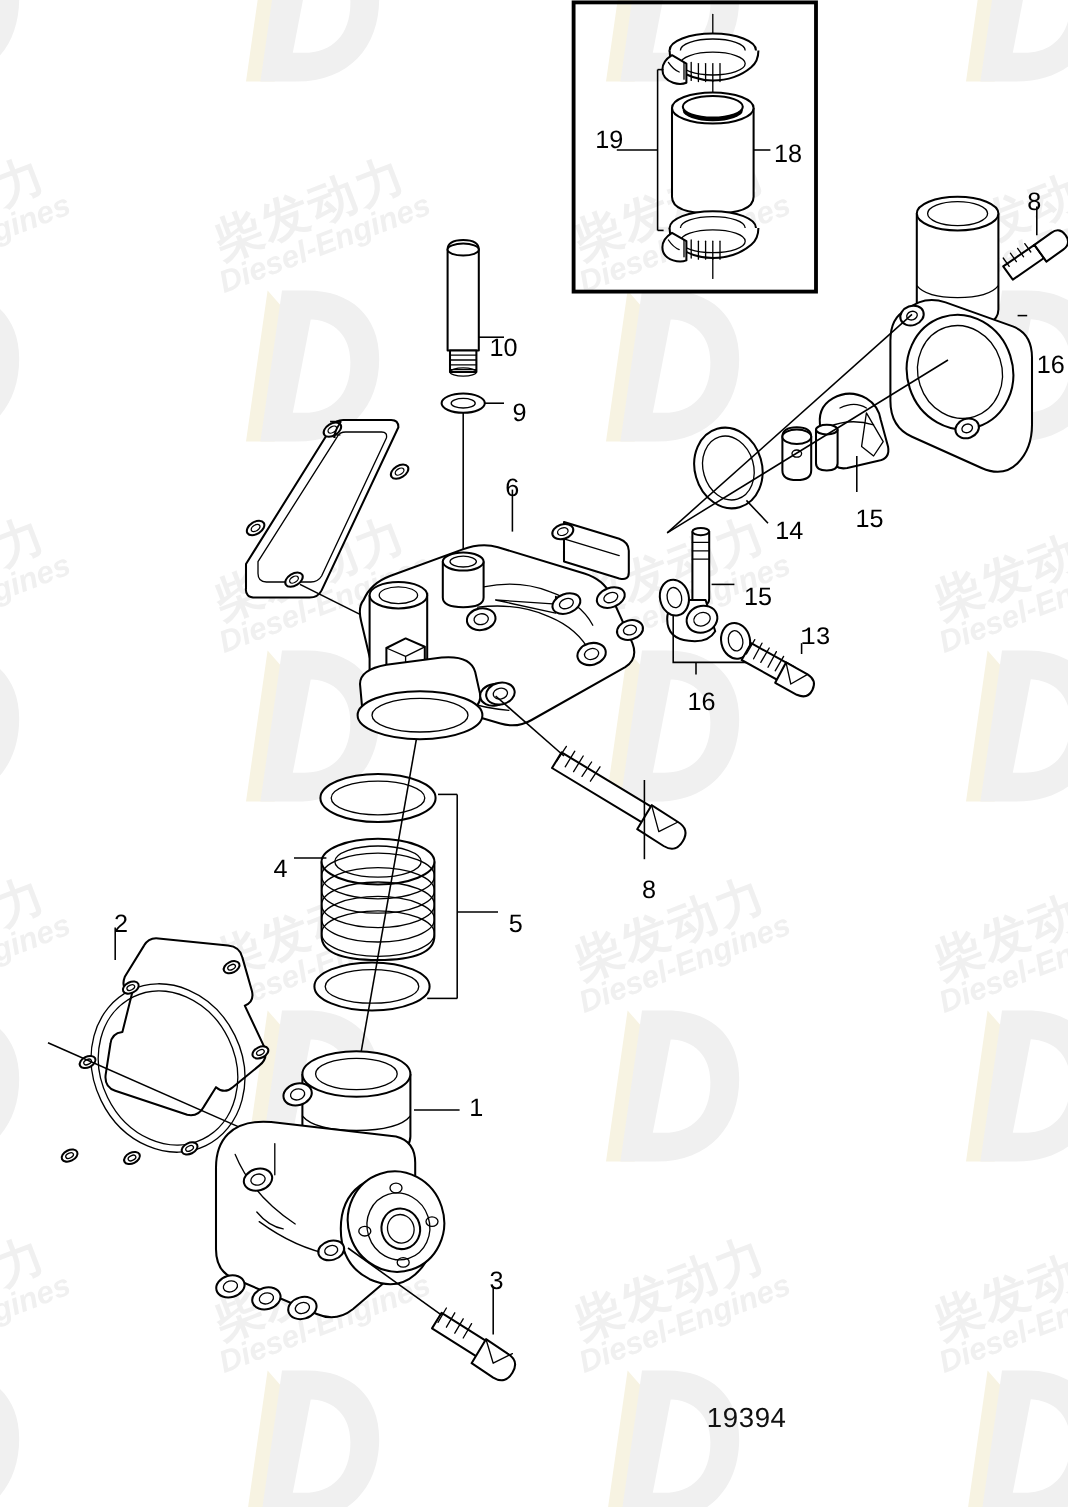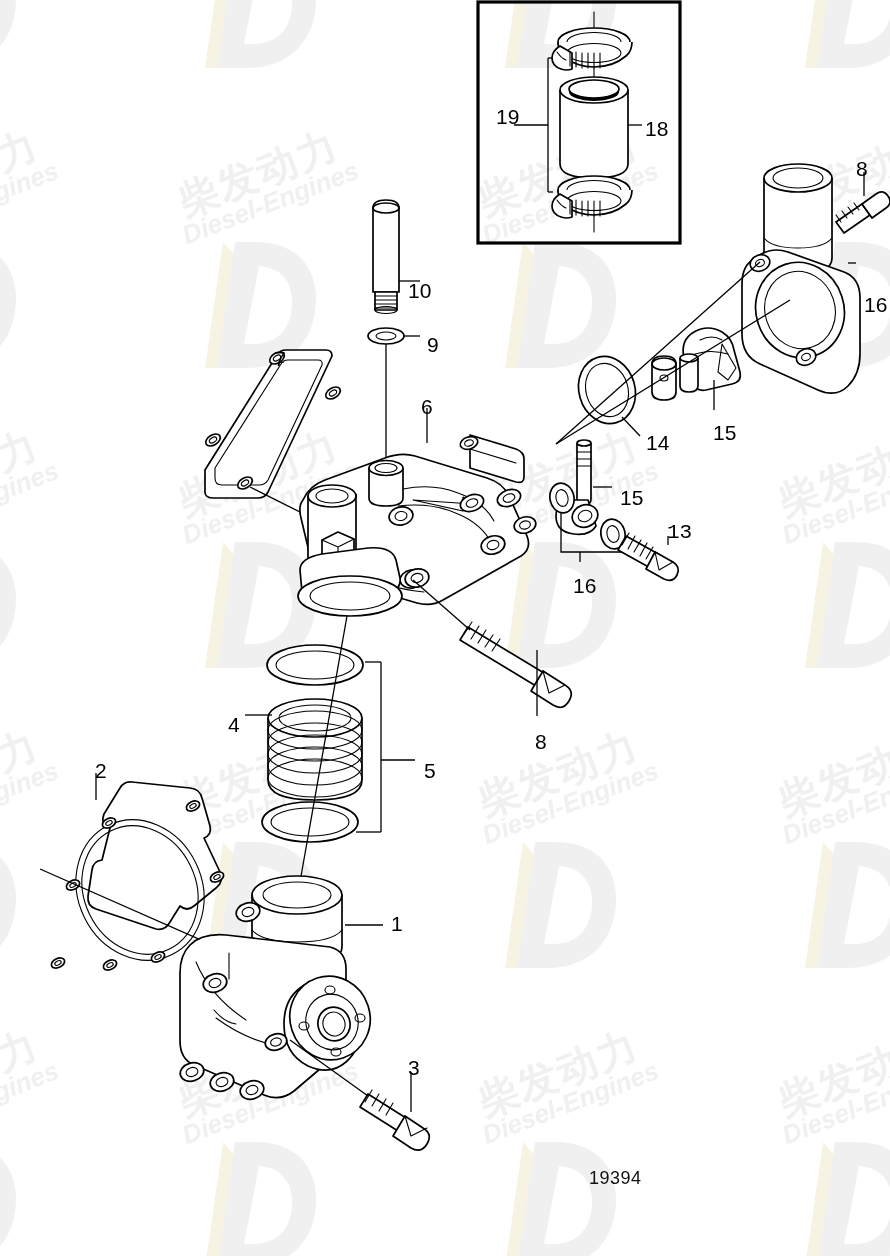--- a/index.html
+++ b/index.html
@@ -21,21 +21,21 @@
         transform:rotate(-21deg);transform-origin:0 0;
         font-family:"Liberation Sans",sans-serif;}
 
   
   #art{position:absolute;inset:0;z-index:2;}
 
   
   .num{position:absolute;z-index:3;font-size:21px;color:#000;
        font-family:"Liberation Sans","DejaVu Sans",sans-serif;
        line-height:1;white-space:nowrap;}
-  .fignum{position:absolute;z-index:3;font-size:18px;color:#111;
+  .fignum{position:absolute;z-index:3;font-size:23px;color:#111;
           font-family:"Liberation Sans","DejaVu Sans",sans-serif;letter-spacing:.5px;}
 </style>
 </head>
 <body>
 
 <div id="stage">
 
   <div id="wm">
       <div class="wmtile" style="left: -140px; top: -140px;">
         <svg class="wmlogo" viewBox="0 0 100 100">

